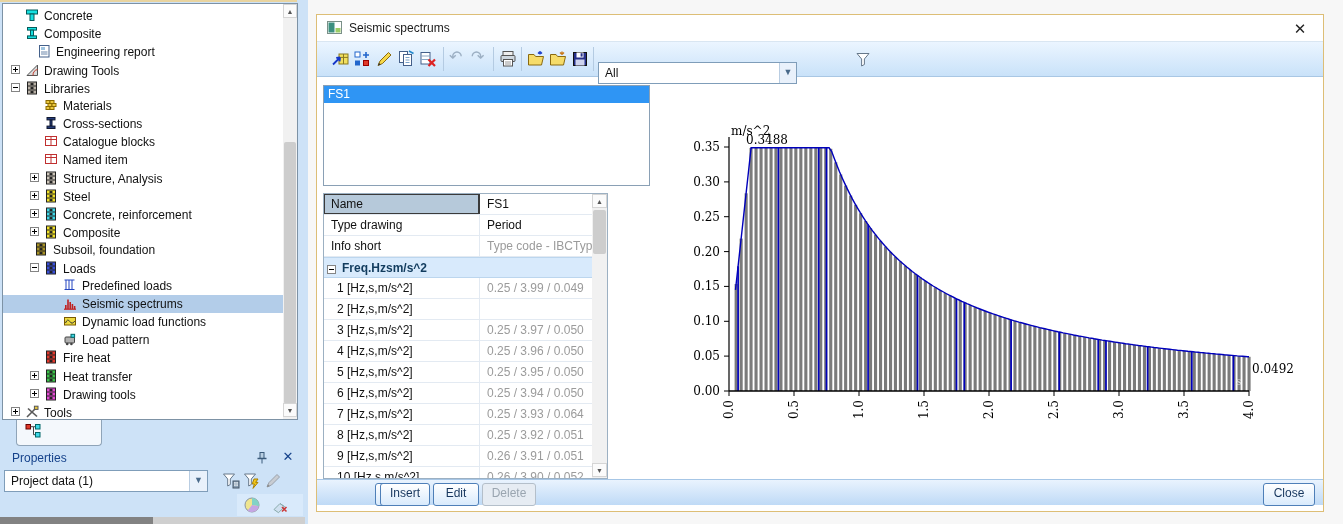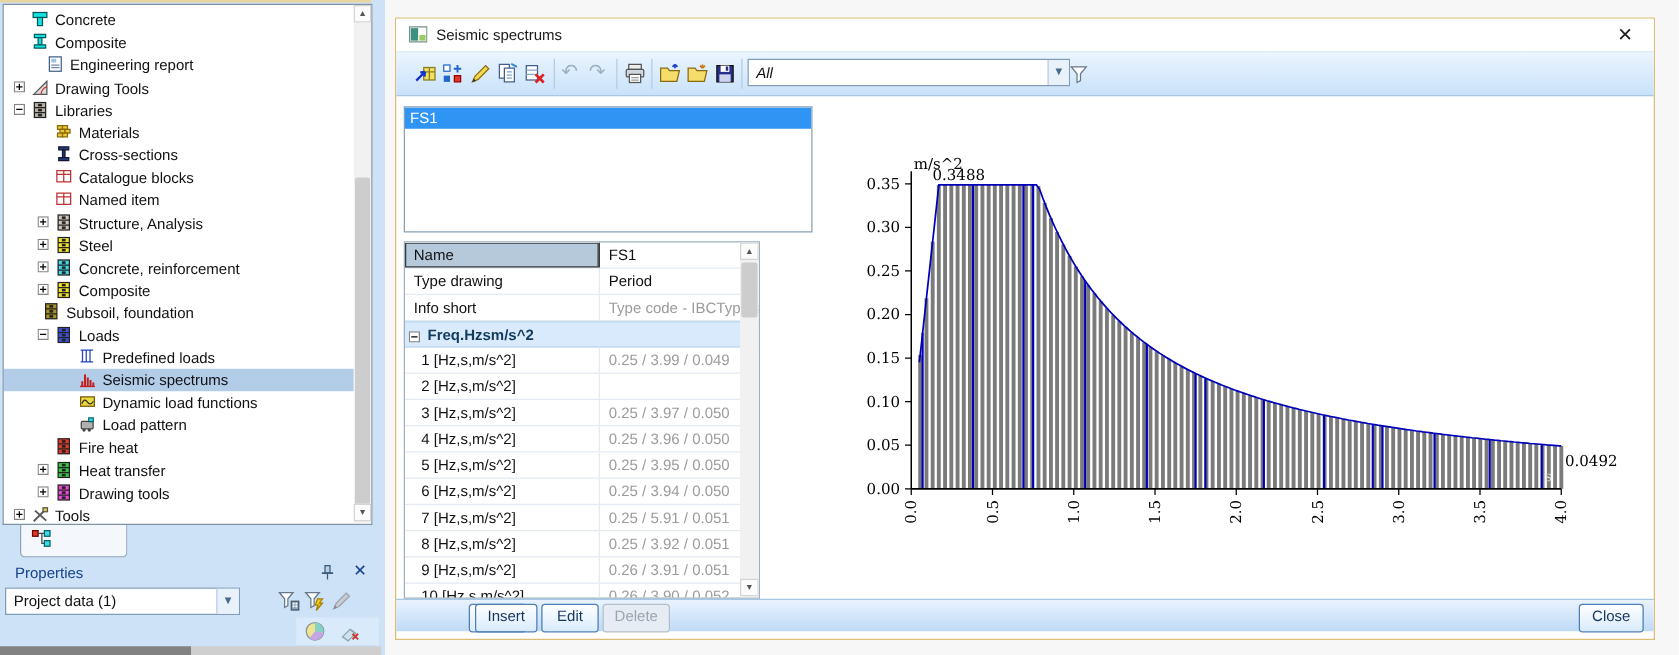--- a/index.html
+++ b/index.html
@@ -24,41 +24,41 @@
 
   
   #dock-tab{left:16px;top:420px;width:86px;height:26px;background:#f4f8fc;border:1px solid #8fa4b8;
             border-top:none;border-radius:0 0 4px 4px;padding:3px 0 0 8px;box-sizing:border-box;}
 
   
   #props-header{left:0;top:448px;width:305px;height:20px;}
   #props-title{left:12px;top:451px;color:#15428b;}
   #props-pin{left:254px;top:450px;width:16px;height:16px;}
   #props-close{left:280px;top:449px;width:16px;height:16px;color:#15428b;font-size:13px;text-align:center;line-height:16px;}
-  #props-select{left:4px;top:470px;width:188px;height:22px;background:#fff;border:1px solid #7f9db9;box-sizing:border-box;}
+  #props-select{left:4px;top:470px;width:204px;height:22px;background:#fff;border:1px solid #7f9db9;box-sizing:border-box;}
   #props-select .val{position:absolute;left:6px;top:3px;}
   #props-select .chev{position:absolute;right:0;top:0;width:17px;height:20px;background:#e9f1fb;border-left:1px solid #b9cde2;
                       color:#4a6a8a;text-align:center;line-height:19px;font-size:9px;}
   .picon{width:20px;height:20px;top:471px;}
   #props-row2{left:237px;top:494px;width:66px;height:22px;background:#d9eafb;}
   #strip-dark{left:0;top:517px;width:153px;height:7px;background:#828282;}
   #strip-light{left:153px;top:517px;width:152px;height:7px;background:#cfcfcf;}
 
   
   #dialog{left:316px;top:14px;width:1006px;height:496px;background:#fff;border:1px solid #ddbe76;box-sizing:content-box;}
   #dlg-titlebar{position:absolute;left:0;top:0;width:100%;height:26px;background:#fff;}
   #dlg-title-icon{position:absolute;left:10px;top:5px;width:15px;height:15px;}
   #dlg-title{position:absolute;left:32px;top:6px;color:#1a1a1a;}
   #dlg-close{position:absolute;right:14px;top:5px;width:18px;height:18px;font-size:15px;color:#222;text-align:center;line-height:18px;}
   #dlg-toolbar{position:absolute;left:0;top:26px;width:100%;height:36px;
                background:linear-gradient(#ebf5ff,#c9e2f9);border-top:1px solid #d9e6f2;border-bottom:1px solid #a9c7e4;box-sizing:border-box;}
   .tbi{position:absolute;top:8px;width:18px;height:18px;}
   .tbtext{position:absolute;top:5px;font-size:16px;color:#9db0c4;}
   .tbsep{position:absolute;top:5px;width:1px;height:24px;background:#b4cbe2;}
-  #tb-combo{position:absolute;left:281px;top:5px;width:258px;height:22px;background:#fff;border:1px solid #7f9db9;box-sizing:border-box;font-style:italic;}
+  #tb-combo{position:absolute;left:281px;top:20px;width:199px;height:22px;background:#fff;border:1px solid #7f9db9;box-sizing:border-box;}
   #tb-combo .val{position:absolute;left:6px;top:3px;}
   #tb-combo .chev{position:absolute;right:0;top:0;width:16px;height:20px;background:#e9f1fb;border-left:1px solid #b9cde2;
                   color:#4a6a8a;text-align:center;line-height:19px;font-size:9px;}
 
   #dlg-list{position:absolute;left:6px;top:70px;width:327px;height:101px;background:#fff;border:1px solid #8aa0b5;box-sizing:border-box;overflow:hidden;}
   .list-row{height:17px;line-height:17px;padding-left:4px;}
   .list-row.sel{background:#2f95f4;color:#fff;}
 
   #dlg-grid{position:absolute;left:6px;top:178px;width:285px;height:286px;border:1px solid #9cb0c2;box-sizing:border-box;overflow:hidden;background:#fff;}
   #grid-rows{position:absolute;left:0;top:0;width:312px;}
@@ -503,21 +503,21 @@
         <div class="grow indent">
           <div class="cl">5 [Hz,s,m/s^2]</div>
           <div class="cv muted">0.25 / 3.95 / 0.050</div>
         </div>
         <div class="grow indent">
           <div class="cl">6 [Hz,s,m/s^2]</div>
           <div class="cv muted">0.25 / 3.94 / 0.050</div>
         </div>
         <div class="grow indent">
           <div class="cl">7 [Hz,s,m/s^2]</div>
-          <div class="cv muted">0.25 / 5.91 / 0.051</div>
+          <div class="cv muted">0.25 / 3.93 / 0.064</div>
         </div>
         <div class="grow indent">
           <div class="cl">8 [Hz,s,m/s^2]</div>
           <div class="cv muted">0.25 / 3.92 / 0.051</div>
         </div>
         <div class="grow indent">
           <div class="cl">9 [Hz,s,m/s^2]</div>
           <div class="cv muted">0.26 / 3.91 / 0.051</div>
         </div>
         <div class="grow indent">

